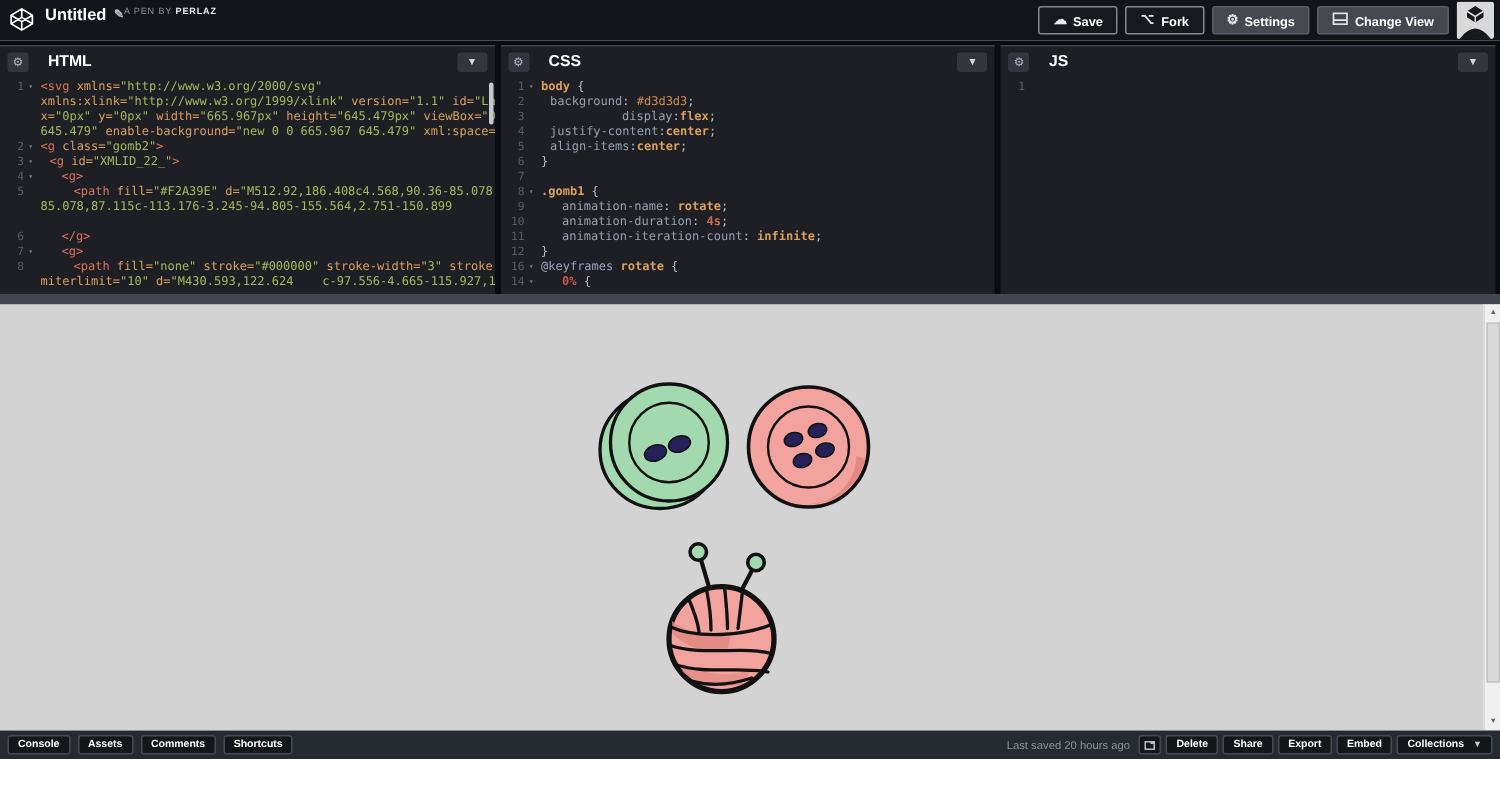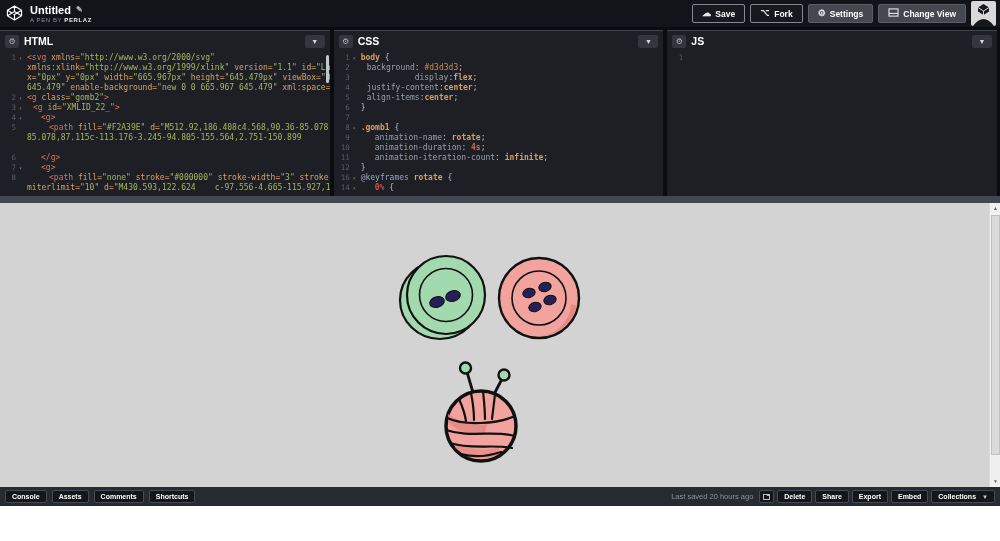--- a/index.html
+++ b/index.html
@@ -3,40 +3,40 @@
 <meta charset="utf-8">
 <style>
   * { margin:0; padding:0; box-sizing:border-box; }
   body { background:#fff; font-family:"Liberation Sans", sans-serif; }
   #app { position:relative; width:1000px; height:541px; background:#fff; overflow:hidden; }
 
   
   .topbar { position:absolute; top:0; left:0; width:1000px; height:27px; background:#121419; }
   .brand { position:absolute; left:6px; top:4px; display:flex; align-items:flex-start; gap:7px; }
   .logo svg { display:block; }
-  .title-wrap { display:flex; flex-direction:column; }
+  .title-wrap { display:flex; flex-direction:row; }
   .pen-title { font-size:11px; font-weight:bold; color:#ffffff; line-height:12px; display:flex; gap:5px; align-items:center; }
   .pencil { font-size:8px; color:#b9bdc4; }
   .byline { font-size:6px; letter-spacing:0.6px; color:#8b8f99; margin-top:1px; text-transform:uppercase; }
   .byline b { color:#eceef1; }
   .topbtns { position:absolute; right:4px; top:0; height:27px; display:flex; align-items:center; gap:5px; }
   .btn { height:19px; display:flex; align-items:center; gap:4px; padding:0 9px; font-size:8.5px; font-weight:bold;
          color:#fff; background:#17191e; border:1px solid #85888f; border-radius:2px; cursor:pointer; }
   .btn.filled { background:#45484f; border-color:#5a5e66; }
   .btn .ic { font-size:9px; line-height:9px; color:#e7e9ec; }
   .avatar { width:25px; height:25px; border-radius:2px; overflow:hidden; }
   .avatar svg { display:block; }
 
   
   .editors { position:absolute; top:27px; left:0; width:1000px; height:169px; background:#0b0c0f; display:flex; gap:4px; padding:3px 3px 0 0; }
   .panel { flex:1 1 0; background:#1d1f24; border-top:1px solid #3f434b; position:relative; overflow:hidden; }
   .phead { height:20px; display:flex; align-items:center; gap:5px; padding:0 5px; }
   .gearchip { width:14px; height:13px; background:#33363d; border-radius:2px; display:flex; align-items:center; justify-content:center;
               color:#aeb3bc; font-size:8px; cursor:pointer; }
-  .pname { font-size:10.5px; font-weight:bold; color:#ffffff; }
+  .pname { font-size:10.5px; font-weight:bold; color:#ffffff;margin-left:8px; }
   .chev { margin-left:auto; width:20px; height:13px; background:#33363d; border-radius:2px; display:flex; align-items:center; justify-content:center;
           color:#d4d7dc; font-size:7px; cursor:pointer; }
   .code { position:relative; padding-top:2px; font-family:"DejaVu Sans Mono", monospace; font-size:8px; line-height:10px; }
   .crow { display:flex; height:10px; white-space:pre; }
   .gut { width:16px; flex:none; text-align:right; color:#565c66; font-size:7.5px; }
   .fold { width:9px; flex:none; text-align:center; color:#6d7380; font-size:5.5px; line-height:10px; }
   .ctext { padding-left:2px; }
   .tk-tag  { color:#d8725a; }
   .tk-attr { color:#d9a05f; }
   .tk-str  { color:#a4b85c; }

